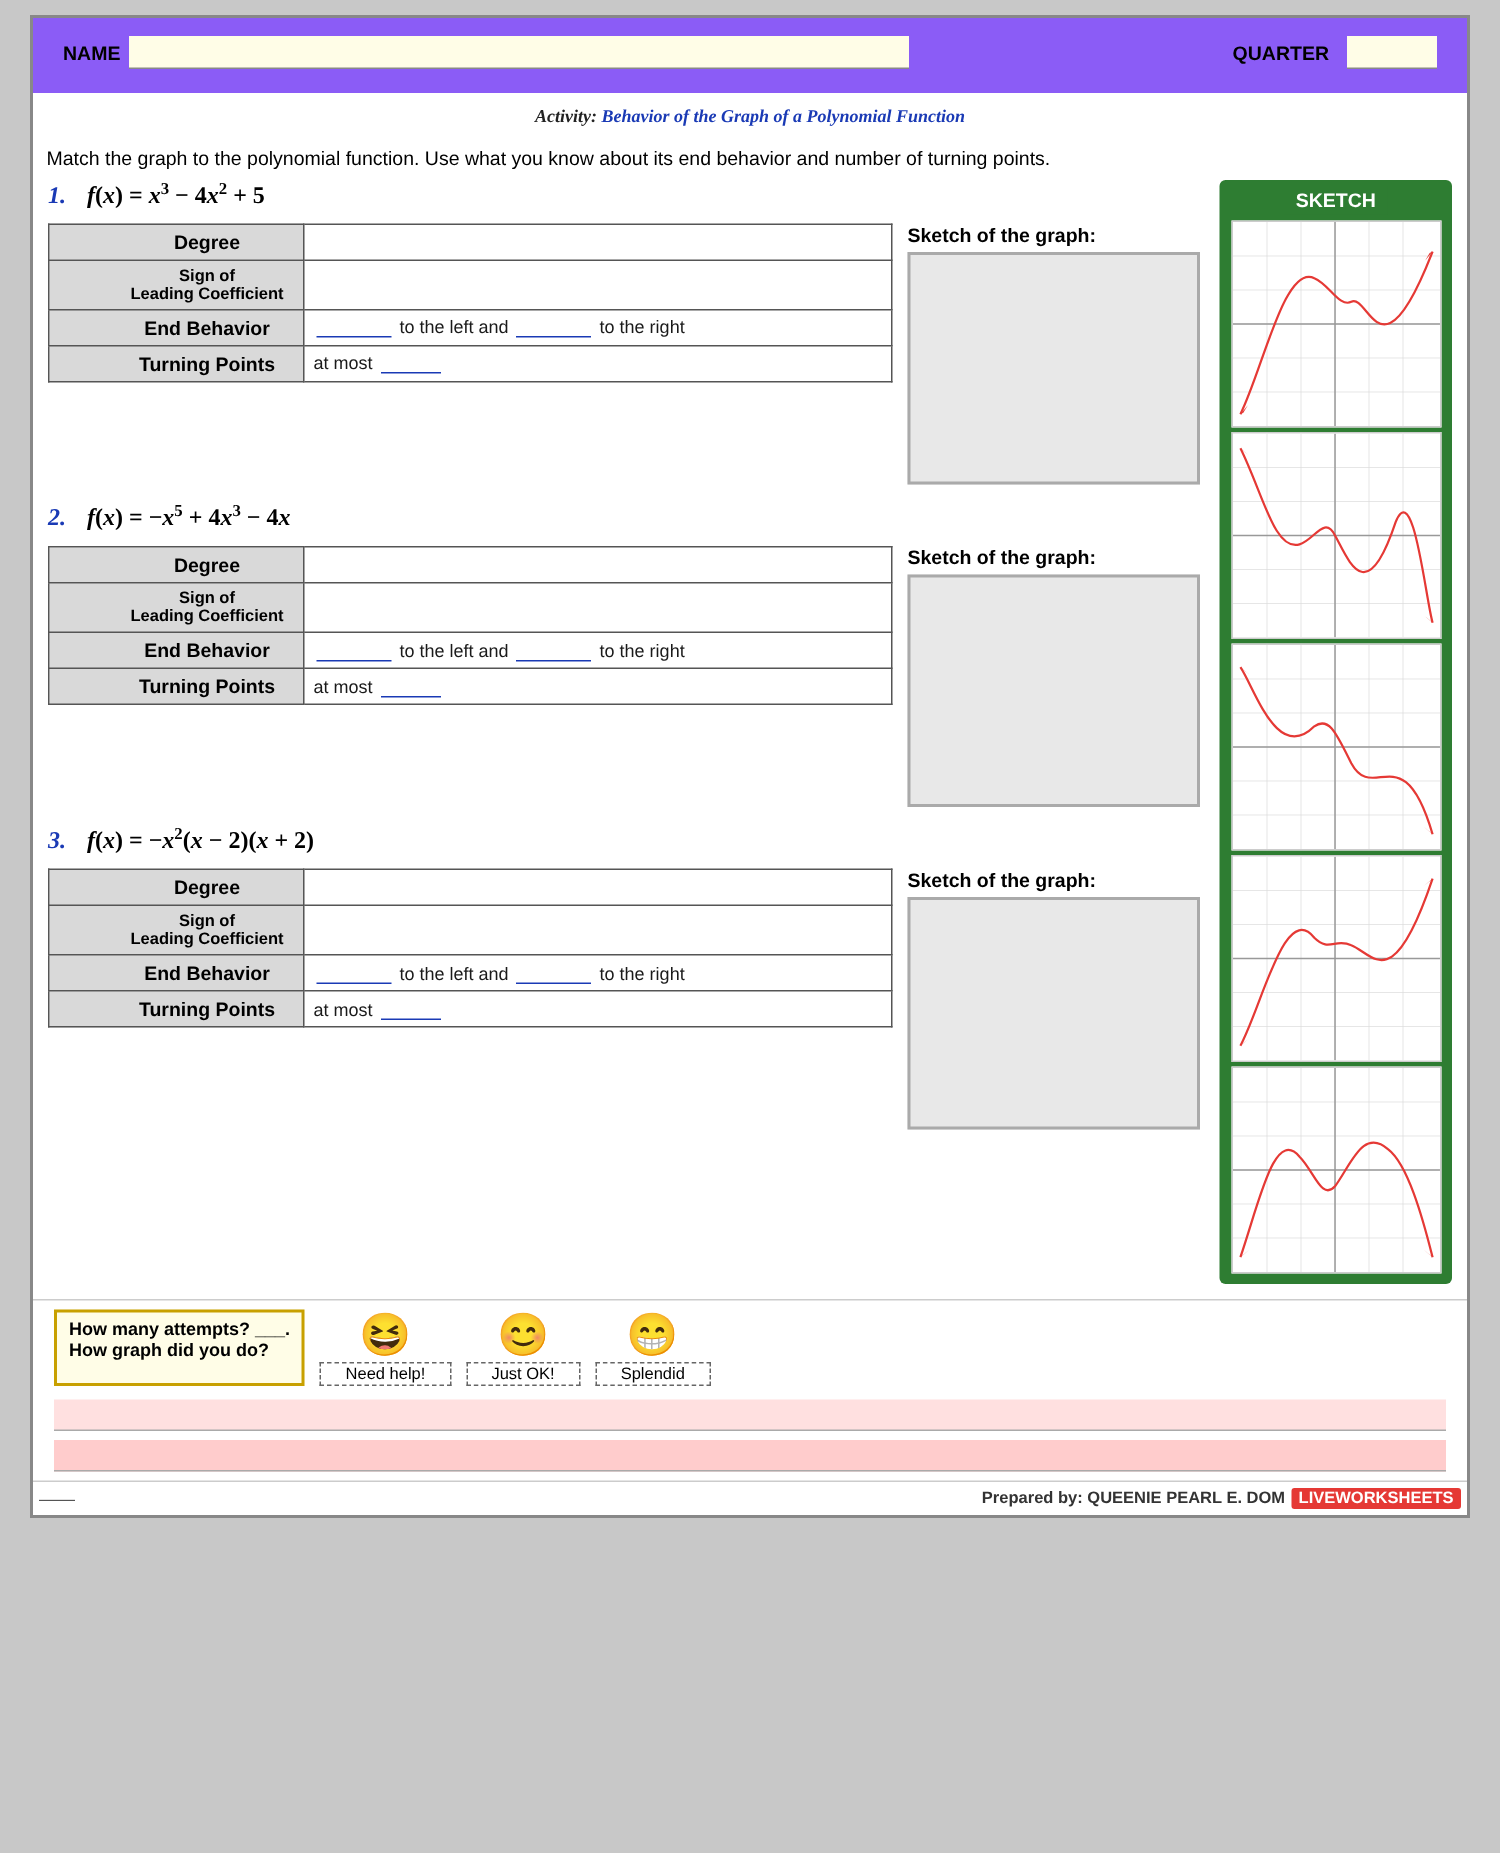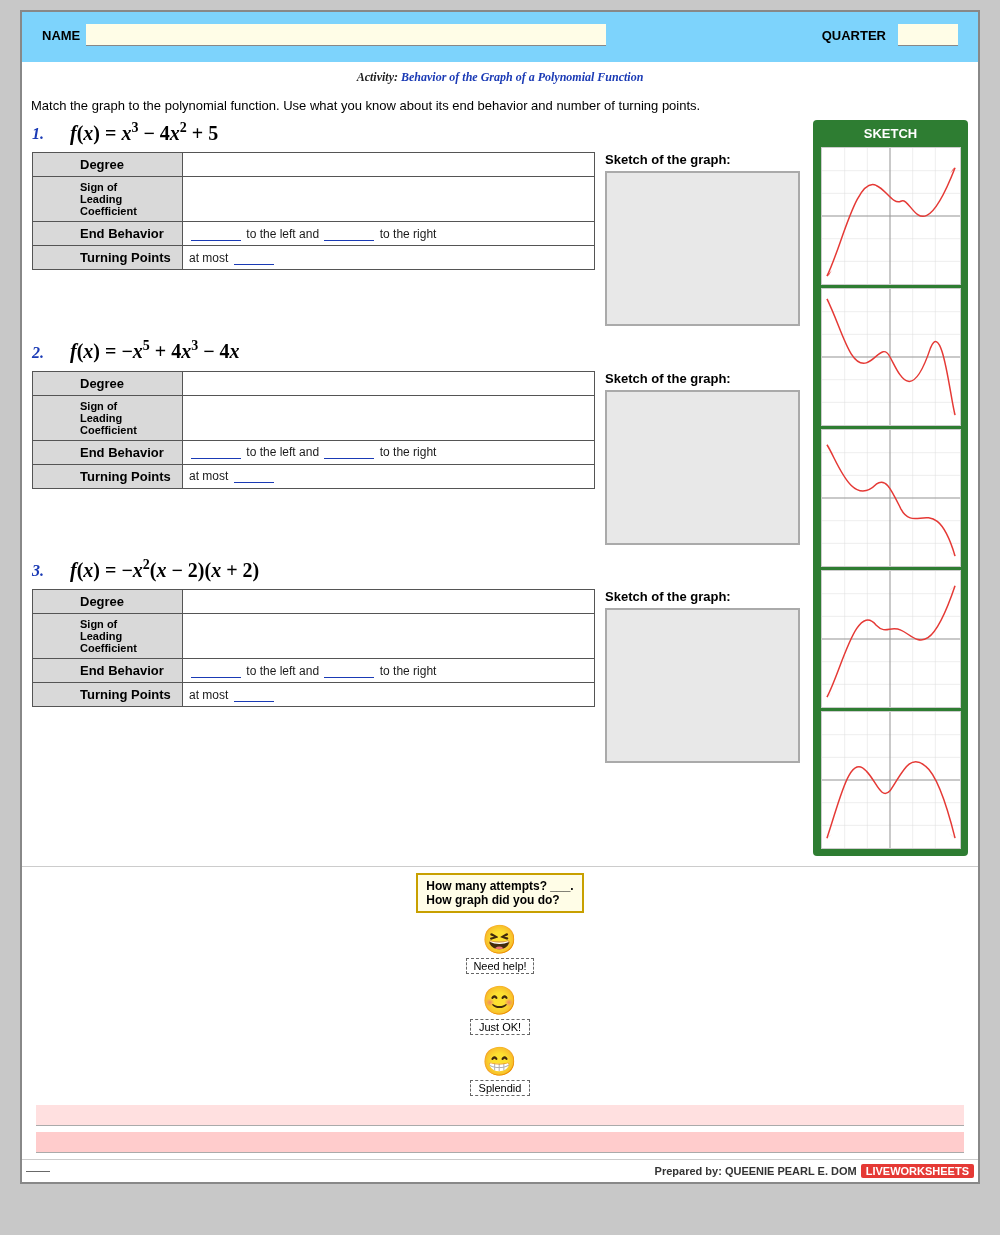--- a/index.html
+++ b/index.html
@@ -15,21 +15,21 @@
     .page {
       width: 960px;
       background: white;
       margin: 10px;
       padding: 0;
       border: 2px solid #888;
       position: relative;
     }
     .header-section {
       padding: 12px 20px 8px 20px;
-      background: #7dd3fc;
+      background: #8b5cf6;
     }
     .header-row {
       display: flex;
       align-items: center;
       margin-bottom: 8px;
     }
     .header-label {
       font-weight: bold;
       font-size: 13px;
       margin-right: 6px;
@@ -108,24 +108,24 @@
     }
     .problem-number {
       font-size: 16px;
       font-weight: bold;
       color: #1a3ab5;
       font-style: italic;
       margin-bottom: 5px;
       font-family: 'Times New Roman', serif;
     }
     .problem-formula {
-      font-size: 20px;
+      font-size: 16px;
       font-weight: bold;
       font-family: 'Times New Roman', serif;
-      margin-left: 20px;
+      margin-left: 8px;
     }
     .problem-row {
       display: flex;
       flex-direction: row;
       gap: 10px;
       align-items: flex-start;
     }
     .table-area {
       flex: 1;
     }
@@ -149,22 +149,22 @@
       font-size: 13px;
     }
     table.info-table td, table.info-table th {
       border: 1px solid #555;
       padding: 4px 6px;
       vertical-align: middle;
     }
     table.info-table td:first-child {
       background: #d9d9d9;
       font-weight: bold;
-      text-align: left;
-      width: 150px;
+      text-align: center;
+      width: 170px;
       padding-left: 47px;
     }
     table.info-table td.value-cell {
       background: white;
       font-size: 12px;
       color: #1a1a1a;
     }
     .blank-line {
       display: inline-block;
       width: 50px;
@@ -179,22 +179,20 @@
       margin: 0 2px;
       vertical-align: bottom;
     }
     .footer-section {
       padding: 6px 14px;
       background: white;
       border-top: 1px solid #ccc;
     }
     .footer-row {
       display: flex;
-      flex-direction: column;
-      align-items: center;
       gap: 10px;
       margin-bottom: 6px;
     }
     .attempts-box {
       border: 2px solid #c8a000;
       background: #fffde7;
       padding: 4px 8px;
       font-weight: bold;
       font-size: 12px;
       min-width: 160px;
@@ -203,21 +201,21 @@
       display: flex;
       flex-direction: column;
       align-items: center;
       font-size: 11px;
     }
     .emoji-face {
       font-size: 28px;
     }
     .emoji-label-box {
       border: 1px dashed #666;
-      padding: 1px 6px;
+      padding: 1px 16px;
       font-size: 11px;
       margin-top: 2px;
       min-width: 60px;
       text-align: center;
     }
     .reminder-input {
       width: 100%;
       border: none;
       border-bottom: 1px solid #aaa;
       background: #ffe0e0;

